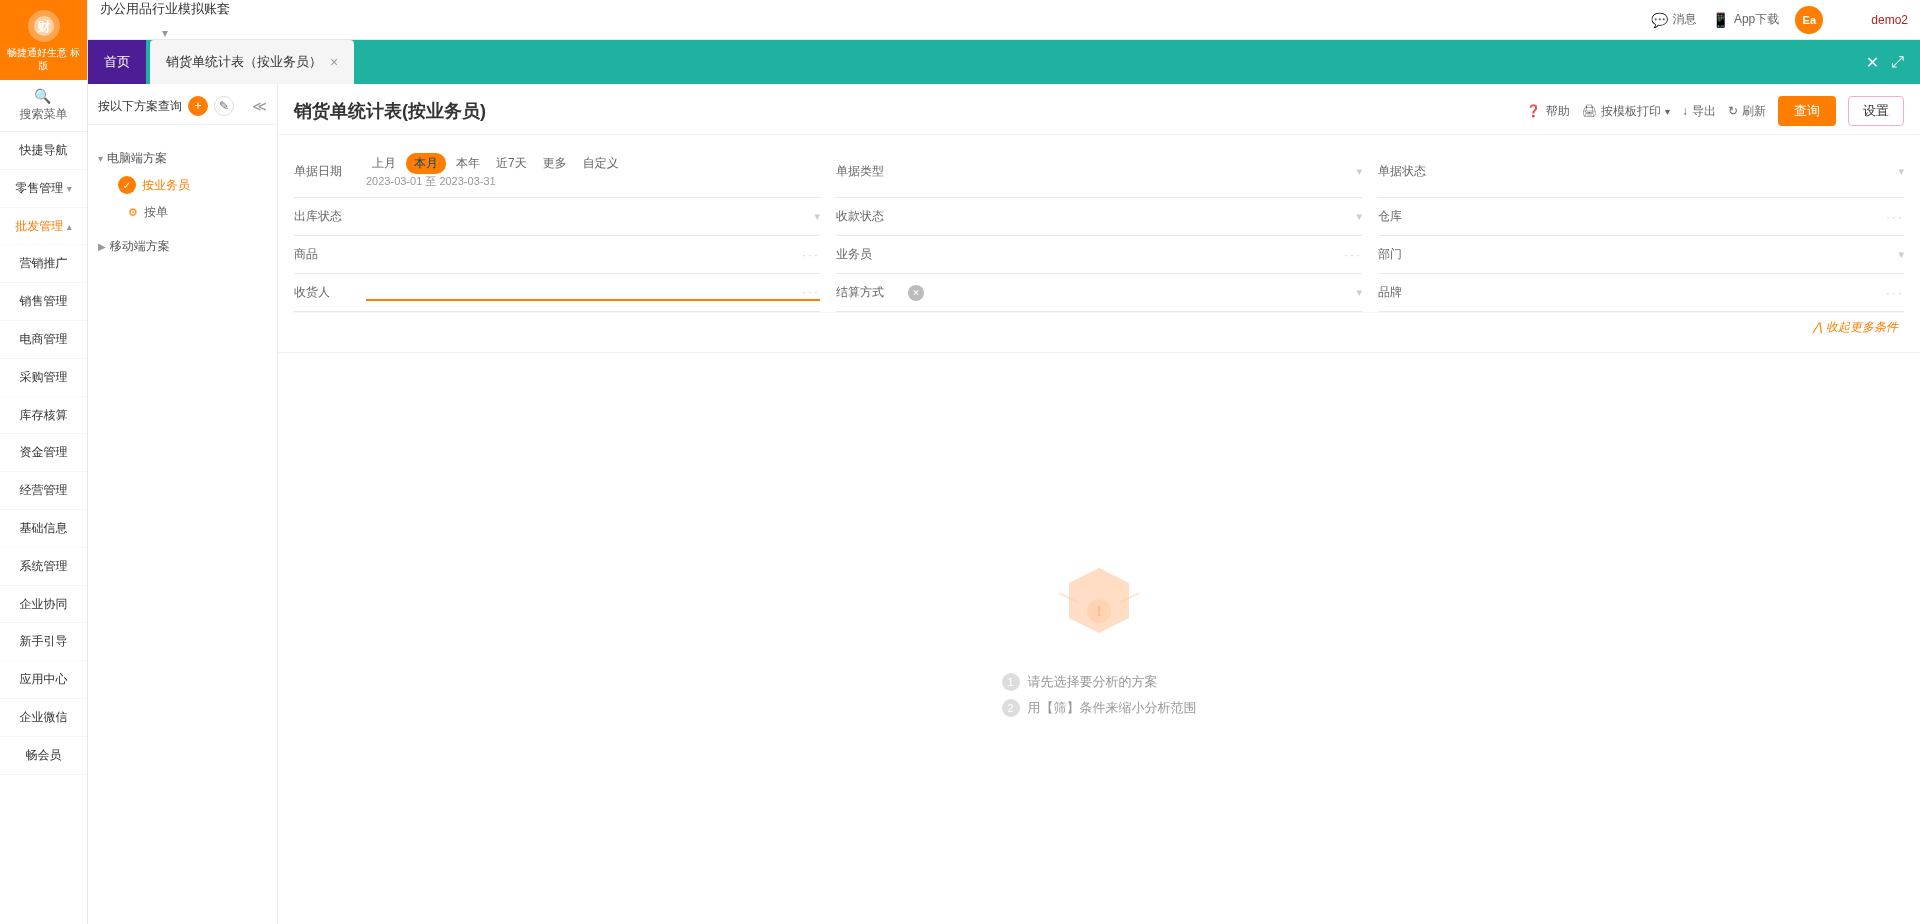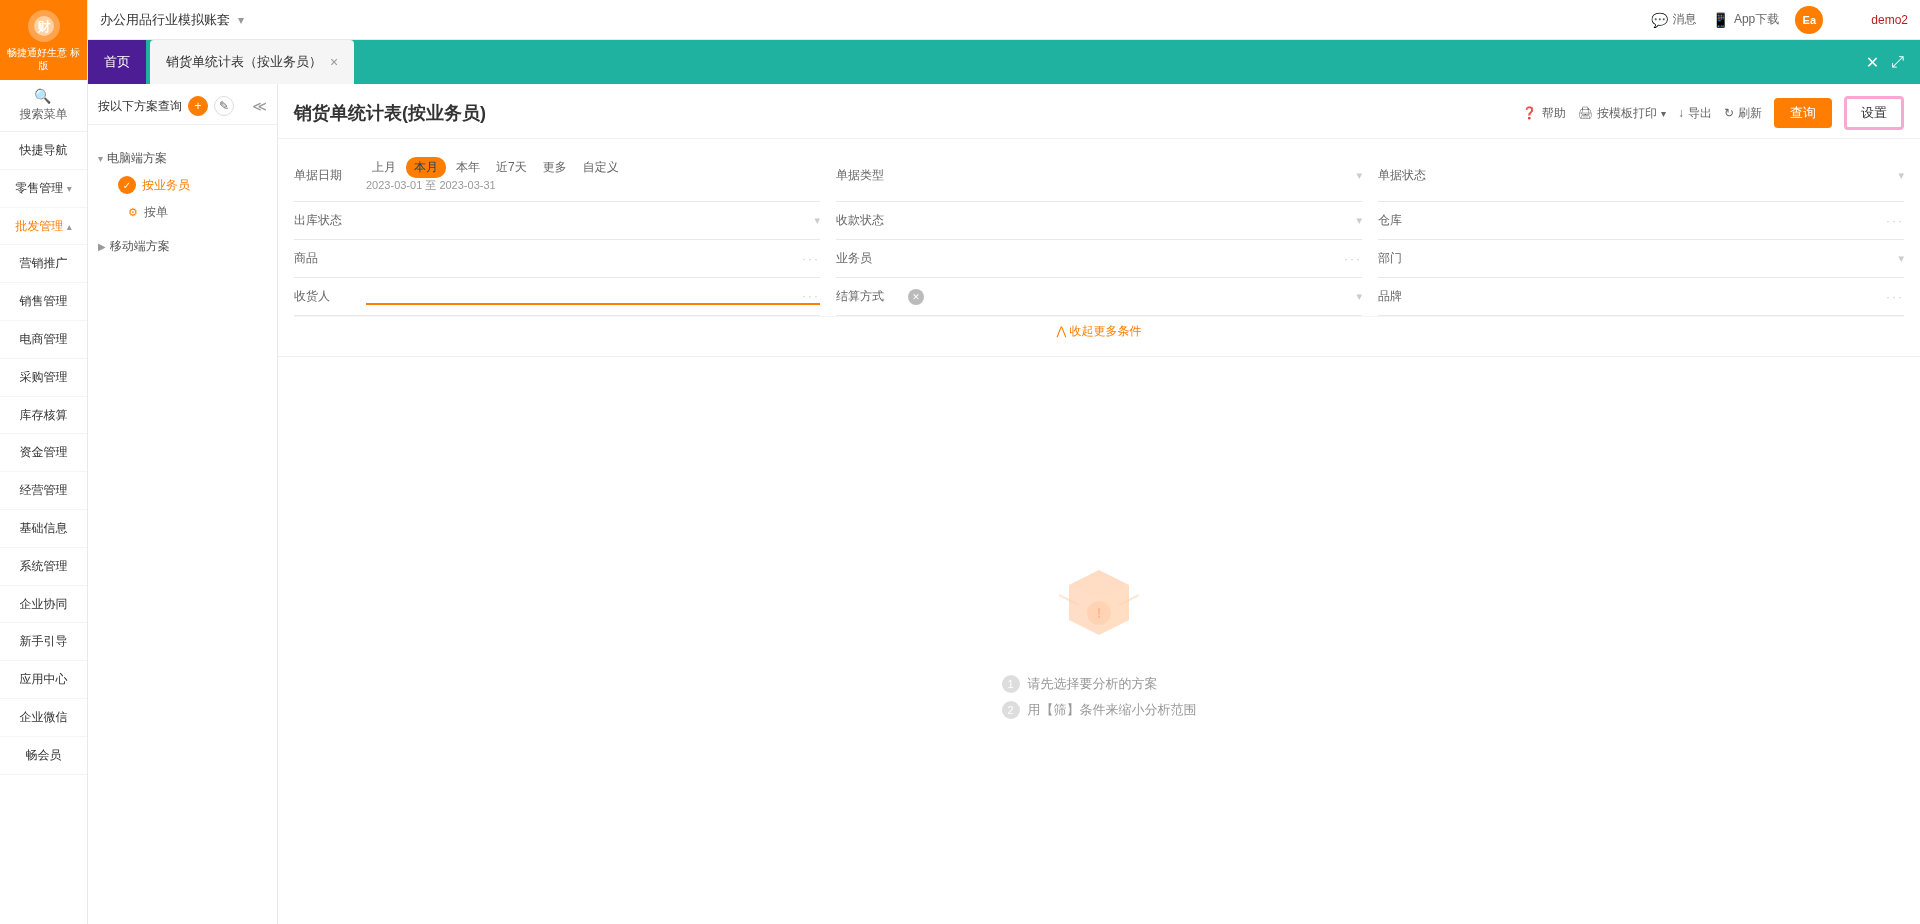--- a/index.html
+++ b/index.html
@@ -74,20 +74,21 @@
       align-items: center;
       padding: 0 12px;
       justify-content: space-between;
     }
     .top-header-left {
       display: flex;
       align-items: center;
       gap: 8px;
       color: #666;
       font-size: 12px;
+      flex-direction: column;
     }
     .top-header-right {
       display: flex;
       align-items: center;
       gap: 16px;
       font-size: 12px;
       color: #666;
     }
     .top-header-right .user-avatar {
       width: 28px;
@@ -277,21 +278,21 @@
       color: #fff;
       border: none;
       border-radius: 4px;
       padding: 6px 16px;
       font-size: 13px;
       cursor: pointer;
     }
     .btn-default {
       background: #fff;
       color: #333;
-      border: 3px solid #f9a8d4;
+      border: 1px solid #f9a8d4;
       border-radius: 4px;
       padding: 5px 14px;
       font-size: 13px;
       cursor: pointer;
     }
 
     
     .filter-area {
       padding: 10px 16px;
       border-bottom: 1px solid #f0f0f0;
@@ -313,26 +314,27 @@
       background: #ff7d00;
       color: #0c4a6e;
       border-radius: 10px;
       padding: 2px 8px;
     }
     .date-range-text {
       font-size: 11px;
       color: #999;
     }
     .collapse-conditions {
-      text-align: center;
+      text-align: right;
       padding: 6px;
       color: #ff7d00;
       font-size: 12px;
       cursor: pointer;
       border-top: 1px solid #f5f5f5;
+      font-style: italic;
     }
 
     
     .filter-grid {
       display: grid;
       grid-template-columns: 1fr 1fr 1fr;
       gap: 0 16px;
     }
     .filter-cell {
       display: flex;

